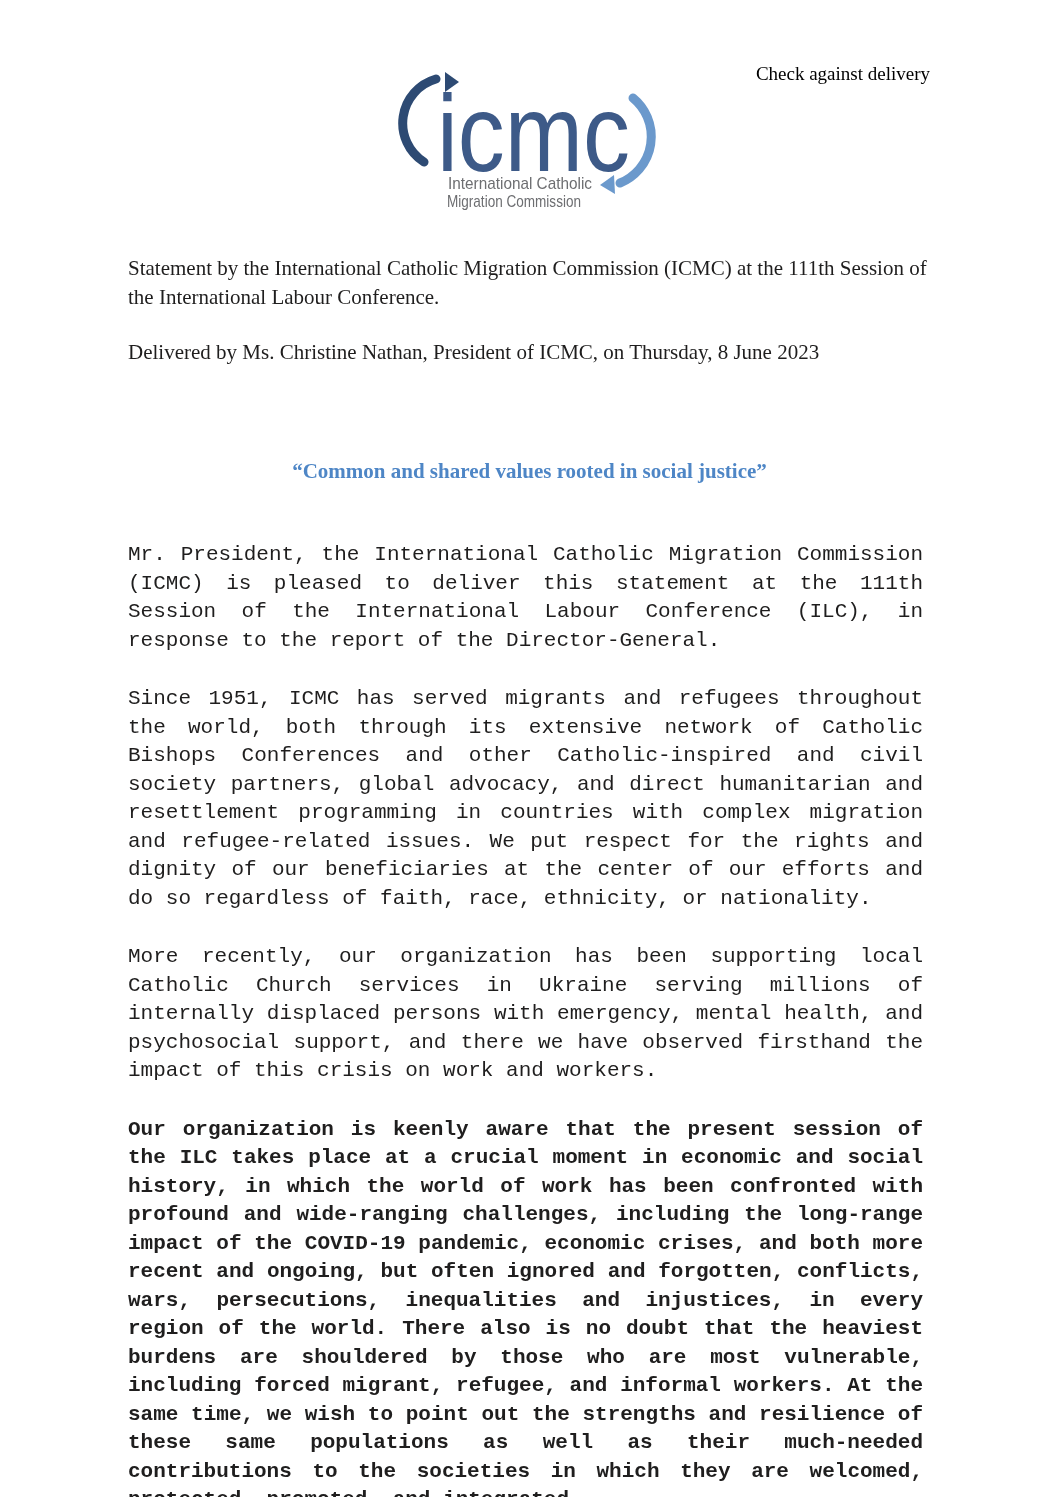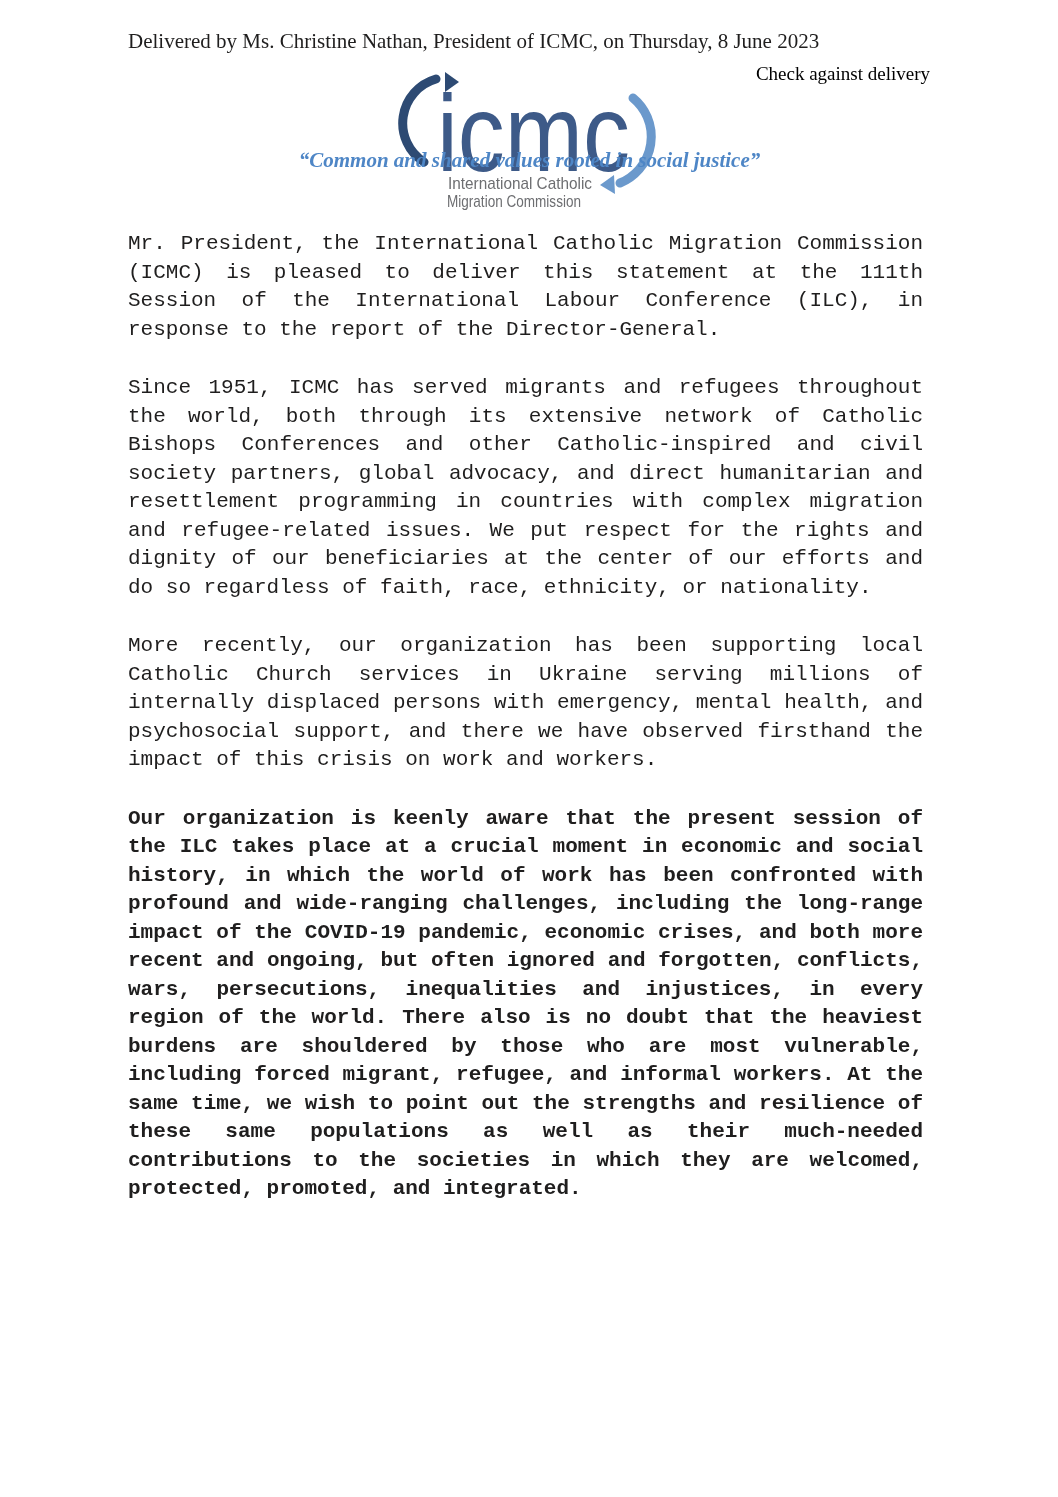--- a/index.html
+++ b/index.html
@@ -40,21 +40,20 @@
   }
   .delivered {
     margin: 27px 0 0 0;
     text-align: left;
   }
   .quote {
     margin: 90px 0 0 0;
     font-size: 27px;
     line-height: 40px;
     font-weight: bold;
-    font-style: italic;
     text-align: center;
     color: #4e86c6;
     font-family: "Liberation Serif", serif;
   }
   .body-para {
     text-align: justify;
     margin: 0 8px 30px 0;
     font-family: Liberation Mono, monospace;
   }
   .body-para.first { margin-top: 56px; }
@@ -70,20 +69,21 @@
     <path d="M 38 11 A 46 46 0 0 0 26 94" fill="none" stroke-width="9" stroke-linecap="round" stroke="#2d4a73"></path>
     <polygon points="47,4 61,14 47,24" fill="#2d4a73"></polygon>
     <text x="39" y="103" font-size="109" textLength="193" lengthAdjust="spacingAndGlyphs" font-family="Liberation Sans, sans-serif" fill="#3d5a88">icmc</text>
     <path d="M 235 30 A 50 50 0 0 1 222 115" fill="none" stroke-width="9" stroke-linecap="round" stroke="#6b99cc"></path>
     <polygon points="216,107 217,126 202,117" fill="#6b99cc"></polygon>
     <text x="50" y="121" font-size="17" textLength="144" lengthAdjust="spacingAndGlyphs" font-family="Liberation Sans, sans-serif" fill="#6d6e71">International Catholic</text>
     <text x="49" y="139" font-size="17" textLength="134" lengthAdjust="spacingAndGlyphs" font-family="Liberation Sans, sans-serif" fill="#6d6e71">Migration Commission</text>
   </svg>
 
   <div class="content">
+    <p class="statement">Statement by the International Catholic Migration Commission (ICMC) at the 111th Session of the International Labour Conference.</p>
 
     <p class="delivered">Delivered by Ms. Christine Nathan, President of ICMC, on Thursday, 8 June 2023</p>
 
     <p class="quote">“Common and shared values rooted in social justice”</p>
 
     <p class="body-para first">Mr. President, the International Catholic Migration Commission (ICMC) is pleased to deliver this statement at the 111th Session of the International Labour Conference (ILC), in response to the report of the Director-General.</p>
 
     <p class="body-para">Since 1951, ICMC has served migrants and refugees throughout the world, both through its extensive network of Catholic Bishops Conferences and other Catholic-inspired and civil society partners, global advocacy, and direct humanitarian and resettlement programming in countries with complex migration and refugee-related issues.  We put respect for the rights and dignity of our beneficiaries at the center of our efforts and do so regardless of faith, race, ethnicity, or nationality.</p>
 
     <p class="body-para">More recently, our organization has been supporting local Catholic Church services in Ukraine serving millions of internally displaced persons with emergency, mental health, and psychosocial support, and there we have observed firsthand the impact of this crisis on work and workers.</p>

